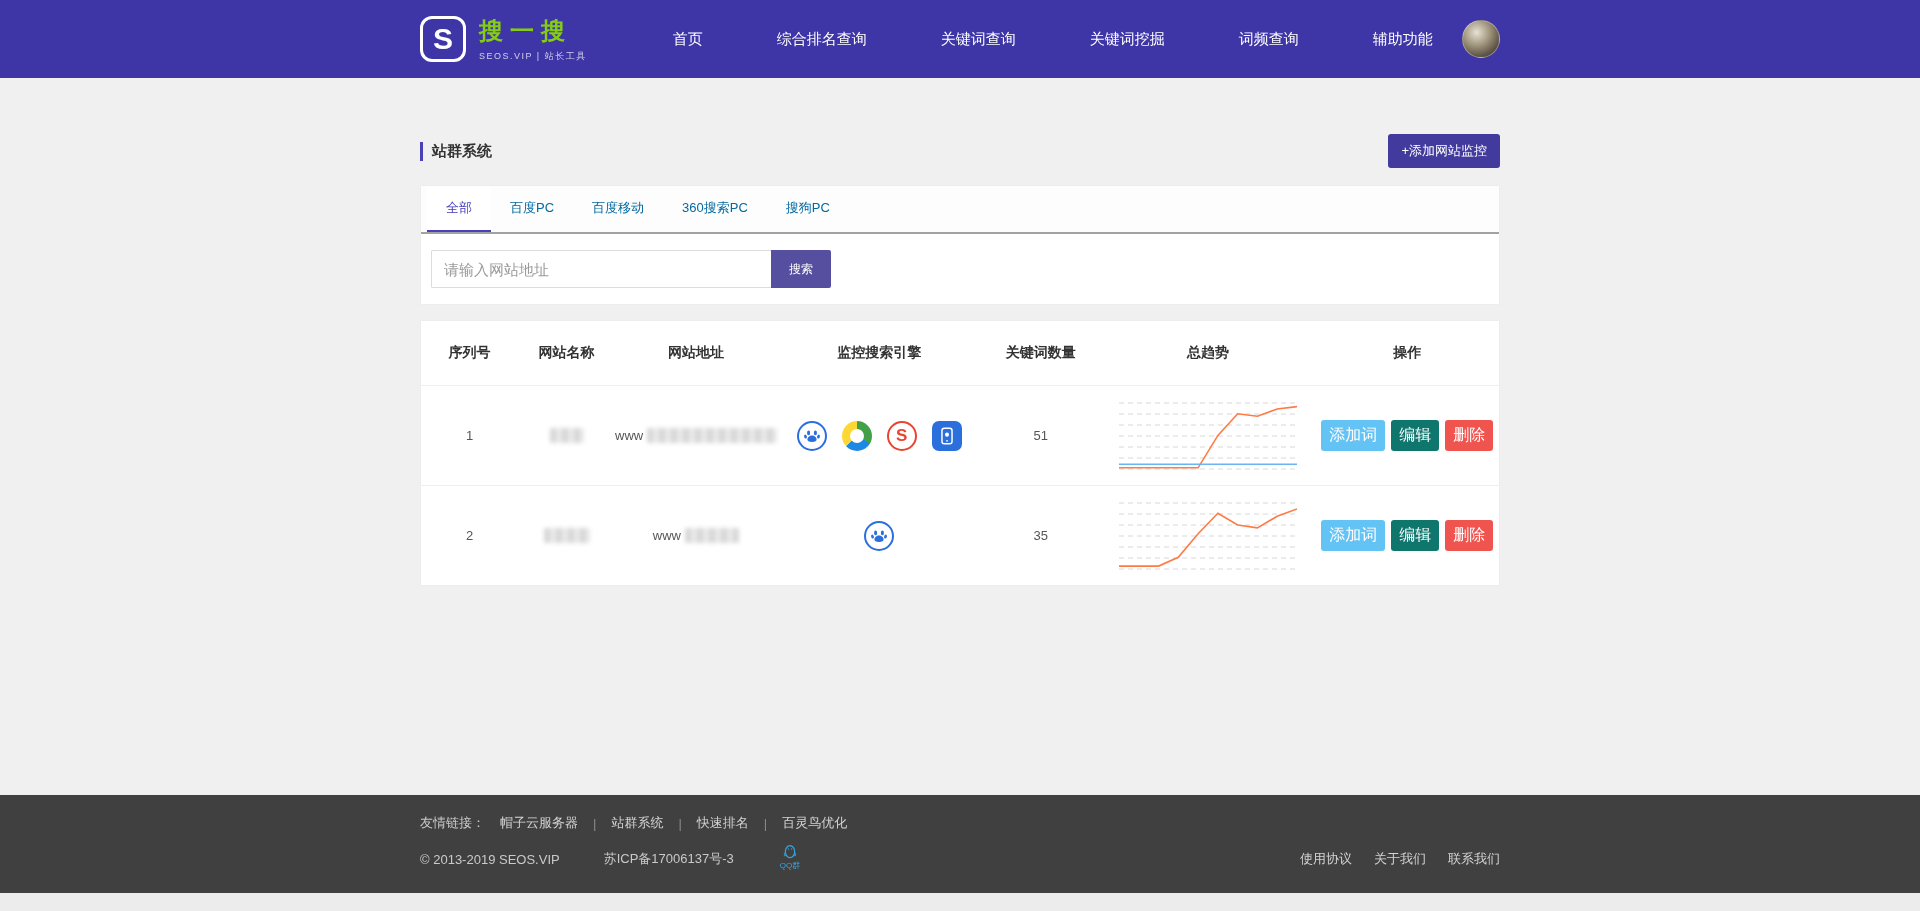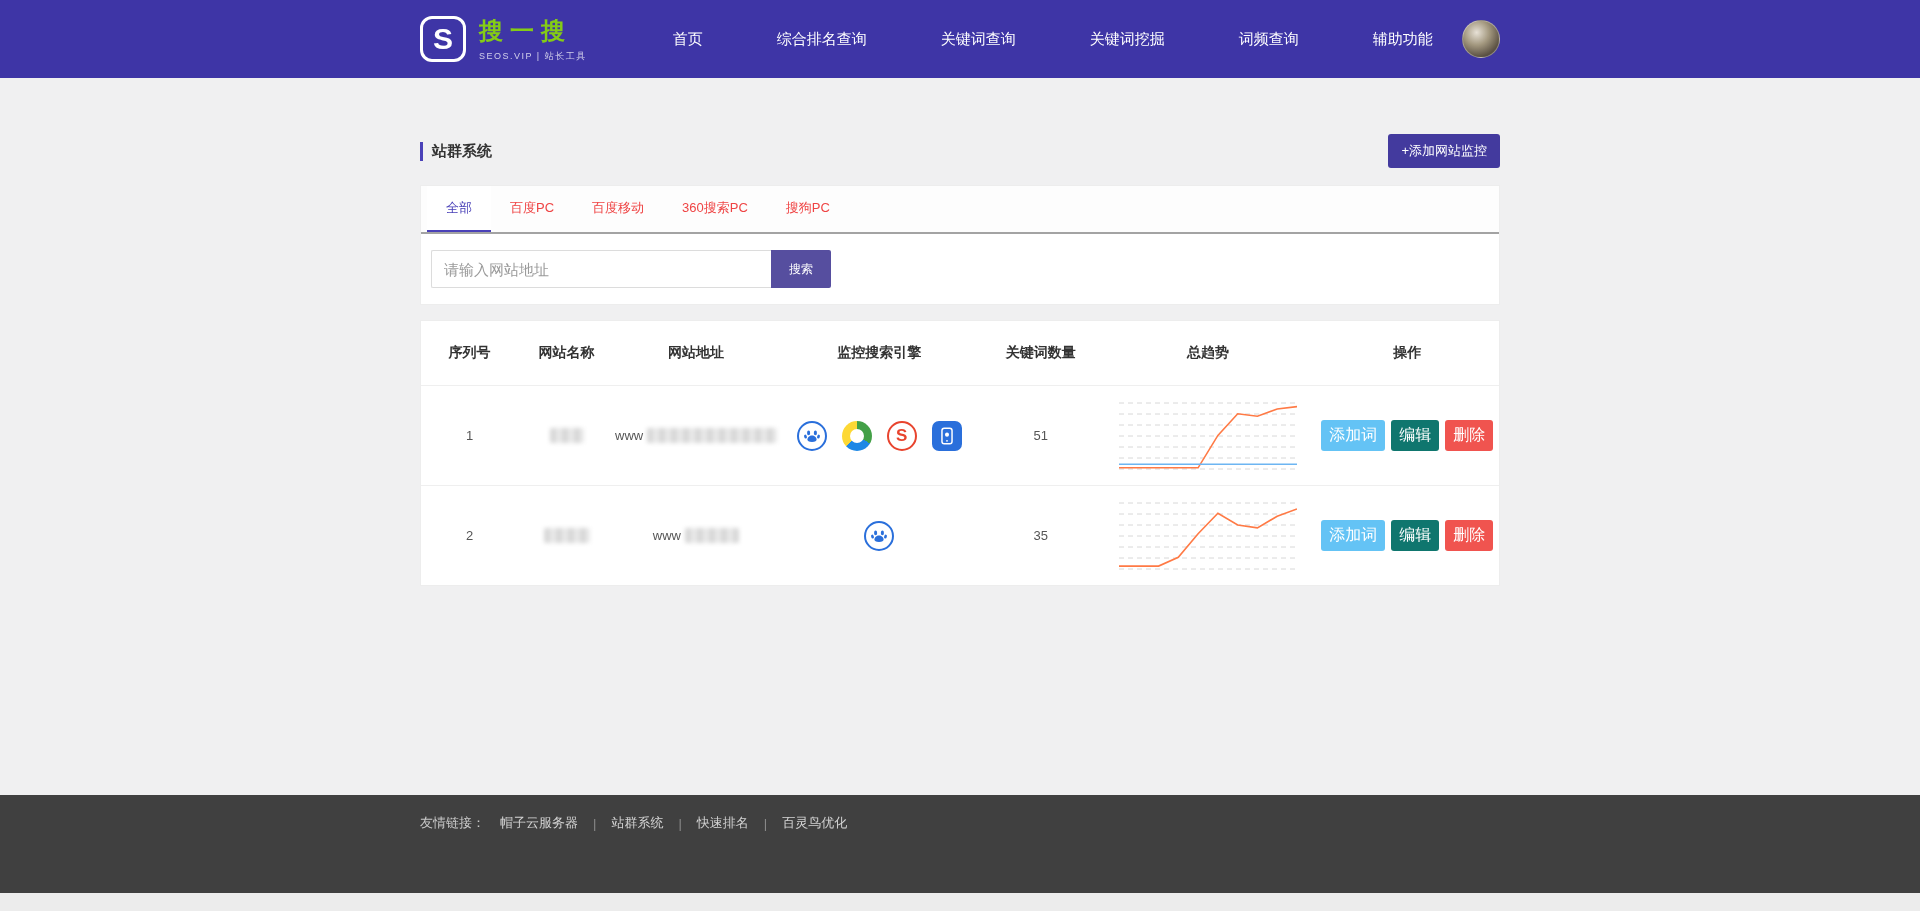--- a/index.html
+++ b/index.html
@@ -25,21 +25,21 @@
   
   main { min-height: 717px; padding-top: 56px; }
   .page-head { display: flex; align-items: center; justify-content: space-between; }
   .page-title { font-size: 15px; font-weight: 600; color: #333; border-left: 3px solid #4a41b8; padding-left: 9px; }
   .add-btn { background: #433a9e; color: #fff; border: none; border-radius: 3px; font-size: 13px;
              padding: 8px 13px; cursor: pointer; }
 
   .card { background: #fff; }
   .tabs-card { margin-top: 17px; border: 1px solid #ededed; }
   .tabs { display: flex; border-bottom: 2px solid #a3a3a3; padding: 0 6px; background: #fdfdfd; }
-  .tab { padding: 13px 19px; font-size: 13px; color: #ef4444; cursor: pointer; border-bottom: 2px solid transparent; }
+  .tab { padding: 13px 19px; font-size: 13px; color: #0369a1; cursor: pointer; border-bottom: 2px solid transparent; }
   .tab.active { color: #4a41b8; border-bottom-color: #4a41b8; background: #fff; }
   .search-row { display: flex; padding: 16px 10px; }
   .search-input { width: 340px; height: 38px; border: 1px solid #dcdcdc; border-right: none;
                   border-radius: 2px 0 0 2px; padding: 0 12px; font-size: 15px; color: #333; outline: none; }
   .search-input::placeholder { color: #9a9a9a; }
   .search-btn { width: 60px; height: 38px; background: #564e9f; color: #fff; border: none;
                 border-radius: 0 2px 2px 0; font-size: 12px; cursor: pointer; }
 
   .table-card { margin-top: 15px; border: 1px solid #ededed; }
   .trow { display: flex; align-items: center; }
@@ -255,15 +255,33 @@
     <div class="flinks">
       <span>友情链接：</span>
       <a class="flink">帽子云服务器</a>
       <span class="fsep">|</span>
       <a class="flink">站群系统</a>
       <span class="fsep">|</span>
       <a class="flink">快速排名</a>
       <span class="fsep">|</span>
       <a class="flink">百灵鸟优化</a>
     </div>
+    <div class="fline2">
+      <span>© 2013-2019 SEOS.VIP</span>
+      <span class="ficp">苏ICP备17006137号-3</span>
+      <span class="qq-group">
+        <svg width="16" height="16" viewBox="0 0 24 24">
+          <ellipse cx="12" cy="13" rx="7" ry="9" fill="none" stroke="#2ea8e6" stroke-width="1.8"></ellipse>
+          <circle cx="9.5" cy="9" r="1" fill="#2ea8e6"></circle>
+          <circle cx="14.5" cy="9" r="1" fill="#2ea8e6"></circle>
+          <path d="M5 14c-1.5 2-2 4.5-1 5.2 1 .6 2-.8 2.6-2M19 14c1.5 2 2 4.5 1 5.2-1 .6-2-.8-2.6-2" fill="none" stroke="#2ea8e6" stroke-width="1.4"></path>
+        </svg>
+        <span class="qq-label">QQ群</span>
+      </span>
+      <span class="fright">
+        <a>使用协议</a>
+        <a>关于我们</a>
+        <a>联系我们</a>
+      </span>
+    </div>
   </div>
 </footer>
 <div class="bottom-strip"></div>
 
 </body></html>

